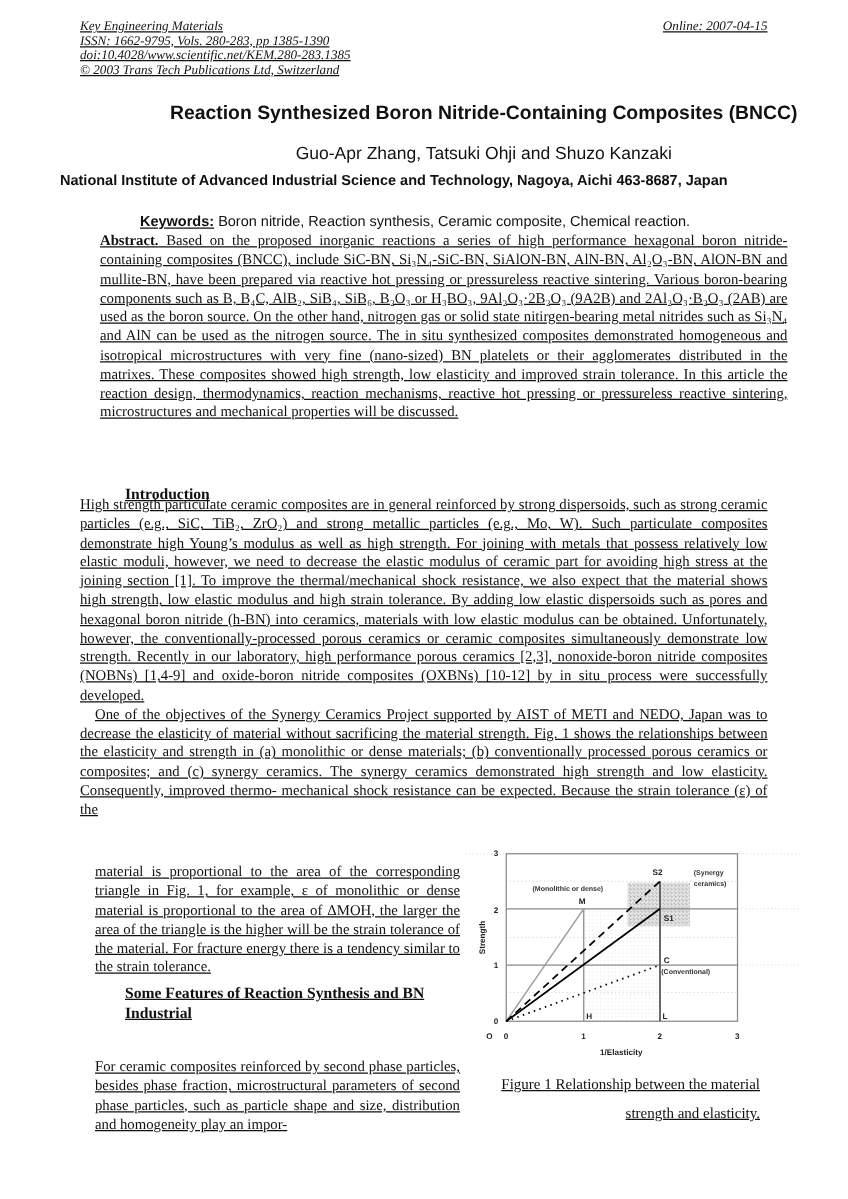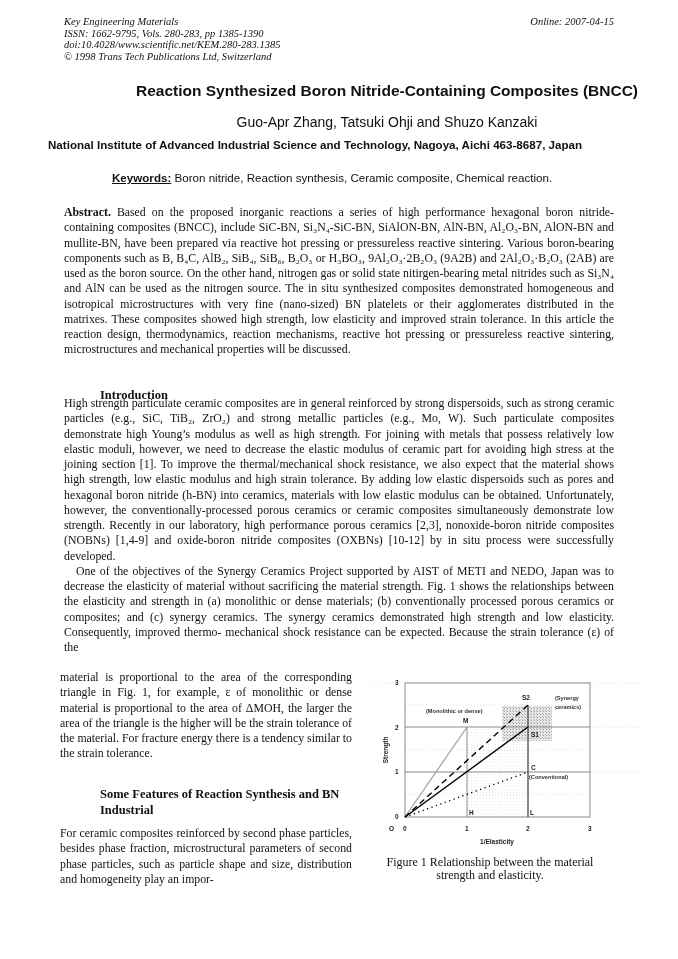--- a/index.html
+++ b/index.html
@@ -1,53 +1,53 @@
 <!DOCTYPE html>
 <html><head>
 <meta charset="utf-8">
 <style>
   html, body { margin:0; padding:0; background:#fff; }
   body { width:678px; height:959px; position:relative; overflow:hidden; color:#111; }
-  .serif { font-family: "Liberation Serif", "DejaVu Serif", serif; }
+  .serif { font-family: "Liberation Serif", "DejaVu Serif", serif; text-decoration: underline; }
   .sans { font-family: "Liberation Sans", "DejaVu Sans", sans-serif; padding-left: 48px; }
   .hdr { position:absolute; left:64px; top:16px; font-size:10.5px; line-height:11.5px; font-style:italic; }
   .hdr-right { position:absolute; right:64px; top:16px; font-size:10.5px; font-style:italic; }
   .title { position:absolute; left:0; width:678px; top:82px; text-align:center; font-size:15.5px; font-weight:bold; }
   .authors { position:absolute; left:0; width:678px; top:114px; text-align:center; font-size:14px; }
   .affil { position:absolute; left:0; width:678px; top:138px; text-align:left; font-size:11.6px;font-weight:bold; }
   .keywords { position:absolute; left:64px; top:171px; font-size:11.6px; }
   .keywords b { text-decoration:underline; }
   .block { position:absolute; left:64px; width:550px; font-size:11.8px; line-height:15.25px; text-align:justify; }
   .block p { margin:0; }
   .indent { text-indent:12px; }
   .h2 { position:absolute; left:64px; font-size:12.5px; font-weight:bold;margin-left:36px; }
-  .narrow { position:absolute; left:60px; width:292px; font-size:11.8px; line-height:15.25px; text-align:justify; }
-  .caption { position:absolute; left:372px; width:236px; top:856px; text-align:center; font-size:12px; line-height:13px; }
+  .narrow { position:absolute; left:76px; width:292px; font-size:11.8px; line-height:15.25px; text-align:justify;margin-top:20px; }
+  .caption { position:absolute; left:372px; width:236px; top:856px; text-align:right; font-size:12px; line-height:23px; }
   svg text { font-family:"Liberation Sans","DejaVu Sans",sans-serif; }
 </style>
 </head>
 <body>
 
 <div class="hdr serif">
   <div>Key Engineering Materials</div>
   <div>ISSN: 1662-9795, Vols. 280-283, pp 1385-1390</div>
   <div>doi:10.4028/www.scientific.net/KEM.280-283.1385</div>
-  <div>© 1998 Trans Tech Publications Ltd, Switzerland</div>
+  <div>© 2003 Trans Tech Publications Ltd, Switzerland</div>
 </div>
 <div class="hdr-right serif">Online: 2007-04-15</div>
 
 <div class="title sans">Reaction Synthesized Boron Nitride-Containing Composites (BNCC)</div>
 <div class="authors sans">Guo-Apr Zhang, Tatsuki Ohji and Shuzo Kanzaki</div>
 <div class="affil sans">National Institute of Advanced Industrial Science and Technology, Nagoya, Aichi 463-8687, Japan</div>
 
 <div class="keywords sans">
   <b>Keywords:</b><span> Boron nitride, Reaction synthesis, Ceramic composite, Chemical reaction.</span>
 </div>
 
-<div class="block serif" style="top:205px;">
+<div class="block serif" style="top:185px;margin-left:16px;">
   <p><b>Abstract.</b><span> Based on the proposed inorganic reactions a series of high performance hexagonal boron nitride-containing composites (BNCC), include SiC-BN, Si₃N₄-SiC-BN, SiAlON-BN, AlN-BN, Al₂O₃-BN, AlON-BN and mullite-BN, have been prepared via reactive hot pressing or pressureless reactive sintering. Various boron-bearing components such as B, B₄C, AlB₂, SiB₄, SiB₆, B₂O₃ or H₃BO₃, 9Al₂O₃·2B₂O₃ (9A2B) and 2Al₂O₃·B₂O₃ (2AB) are used as the boron source. On the other hand, nitrogen gas or solid state nitirgen-bearing metal nitrides such as Si₃N₄ and AlN can be used as the nitrogen source. The in situ synthesized composites demonstrated homogeneous and isotropical microstructures with very fine (nano-sized) BN platelets or their agglomerates distributed in the matrixes. These composites showed high strength, low elasticity and improved strain tolerance. In this article the reaction design, thermodynamics, reaction mechanisms, reactive hot pressing or pressureless reactive sintering, microstructures and mechanical properties will be discussed.</span></p>
 </div>
 
 <div class="h2 serif" style="top:388px;">Introduction</div>
 
 <div class="block serif" style="top:396px;">
   <p>High strength particulate ceramic composites are in general reinforced by strong dispersoids, such as strong ceramic particles (e.g., SiC, TiB₂, ZrO₂) and strong metallic particles (e.g., Mo, W). Such particulate composites demonstrate high Young’s modulus as well as high strength. For joining with metals that possess relatively low elastic moduli, however, we need to decrease the elastic modulus of ceramic part for avoiding high stress at the joining section [1]. To improve the thermal/mechanical shock resistance, we also expect that the material shows high strength, low elastic modulus and high strain tolerance. By adding low elastic dispersoids such as pores and hexagonal boron nitride (h-BN) into ceramics, materials with low elastic modulus can be obtained. Unfortunately, however, the conventionally-processed porous ceramics or ceramic composites simultaneously demonstrate low strength. Recently in our laboratory, high performance porous ceramics [2,3], nonoxide-boron nitride composites (NOBNs) [1,4-9] and oxide-boron nitride composites (OXBNs) [10-12] by in situ process were successfully developed.</p>
   <p class="indent">One of the objectives of the Synergy Ceramics Project supported by AIST of METI and NEDO, Japan was to decrease the elasticity of material without sacrificing the material strength. Fig. 1 shows the relationships between the elasticity and strength in (a) monolithic or dense materials; (b) conventionally processed porous ceramics or composites; and (c) synergy ceramics. The synergy ceramics demonstrated high strength and low elasticity. Consequently, improved thermo- mechanical shock resistance can be expected. Because the strain tolerance (ε) of the</p>
 </div>
 

